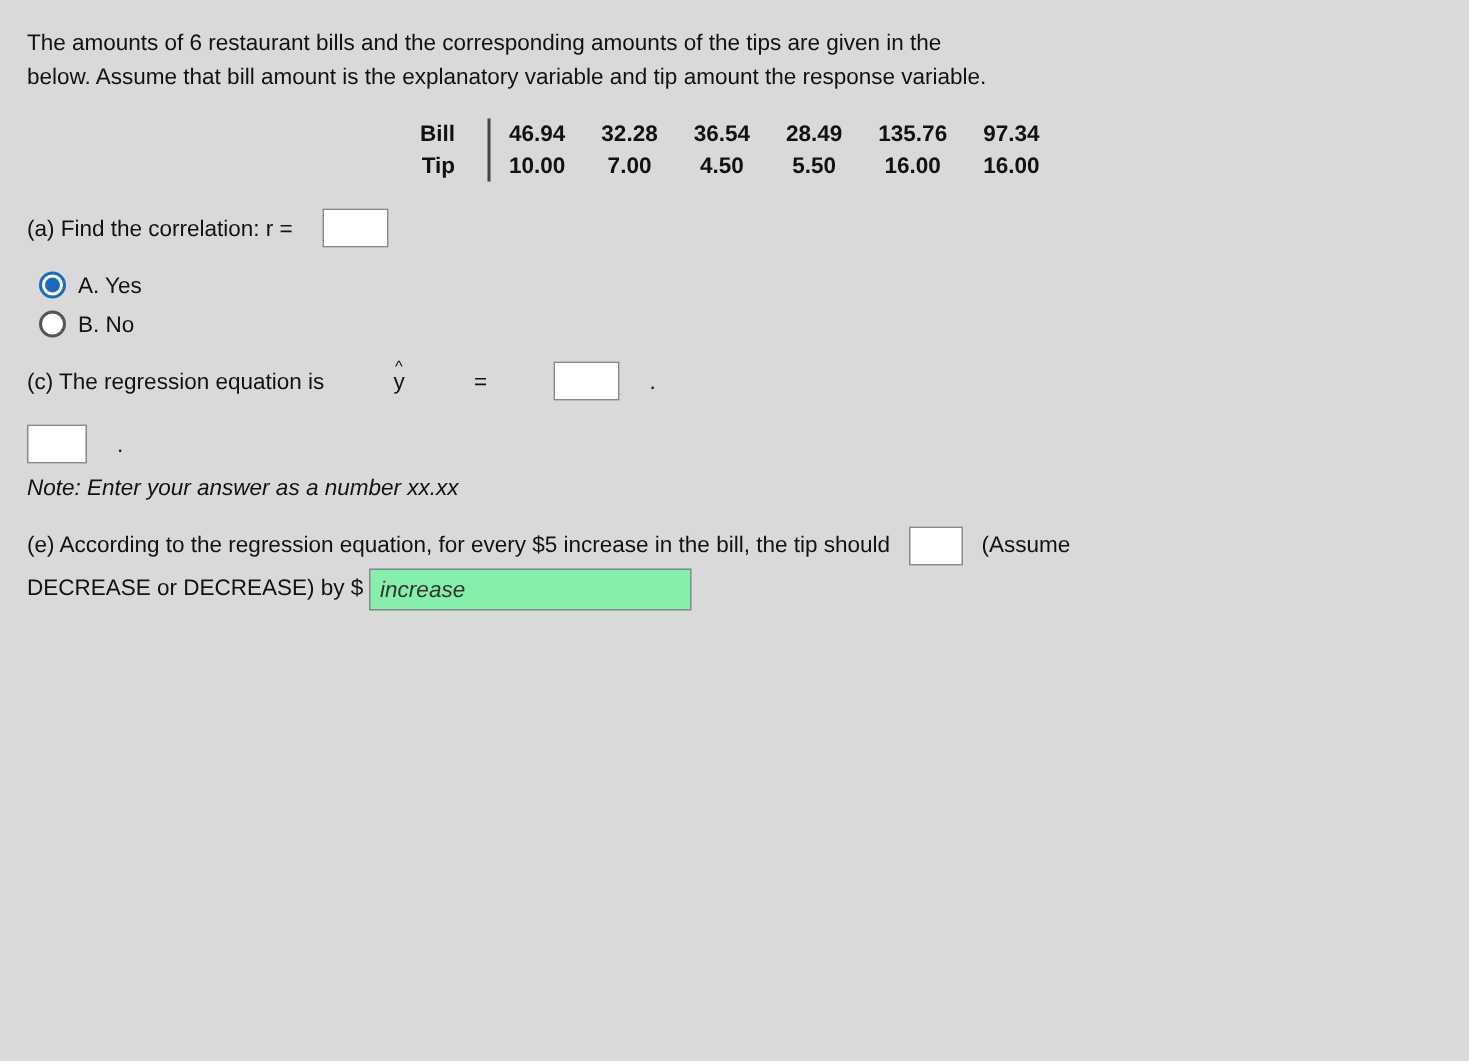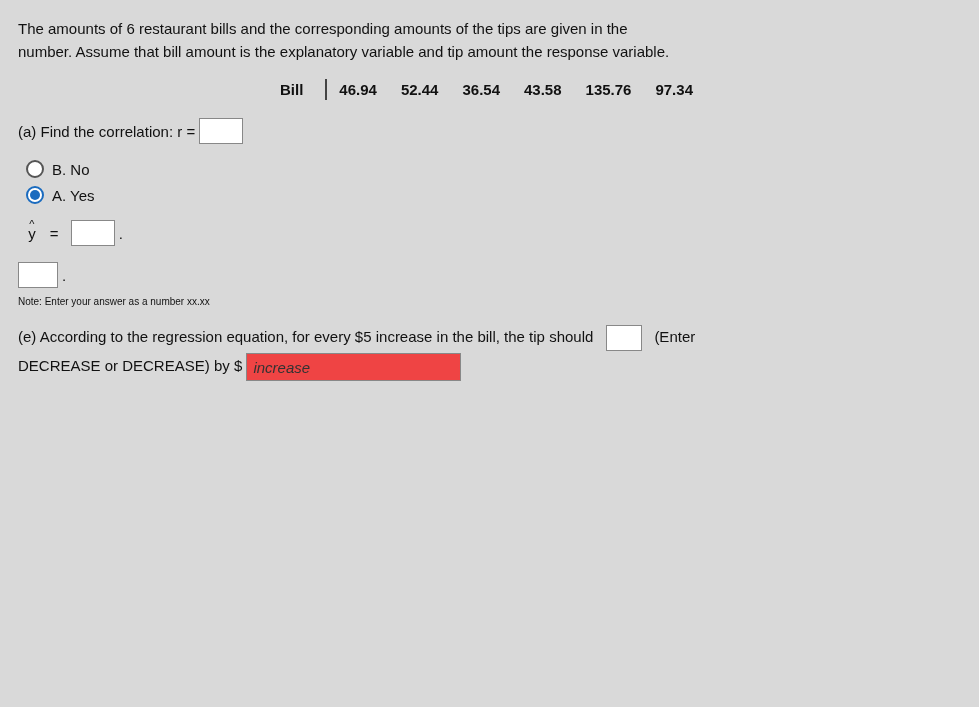--- a/index.html
+++ b/index.html
@@ -66,21 +66,21 @@
 
     .section {
       margin-bottom: 16px;
     }
 
     .section-label {
       font-size: 15px;
       margin-bottom: 8px;
       display: flex;
       align-items: center;
-      gap: 4px;
+      gap: 20px;
     }
 
     .input-box {
       display: inline-block;
       width: 44px;
       height: 26px;
       border: 1px solid #888;
       background: #fff;
       vertical-align: middle;
     }
@@ -137,21 +137,21 @@
     .section-e {
       font-size: 15px;
       line-height: 1.8;
     }
 
     .italic-input {
       display: inline-block;
       min-width: 70px;
       height: 28px;
       border: 1px solid #888;
-      background: #ef4444;
+      background: #86efac;
       vertical-align: middle;
       padding: 2px 6px;
       font-style: italic;
       font-size: 15px;
       color: #333;
     }
 
     .answer-blank {
       display: inline-block;
       width: 36px;
@@ -161,92 +161,103 @@
       vertical-align: middle;
     }
   </style>
 </head>
 <body>
 
 <div class="page-container">
 
   <div class="intro-text">
     <span>The amounts of 6 restaurant bills and the corresponding amounts of the tips are given in the</span><br>
-    <span>number. Assume that bill amount is the explanatory variable and tip amount the response variable.</span>
+    <span>below. Assume that bill amount is the explanatory variable and tip amount the response variable.</span>
   </div>
 
   <div class="data-table-container">
     <table class="data-table">
       <tbody>
           <tr>
         <td class="row-label">Bill</td>
         <td class="divider"></td>
         <td>46.94</td>
-        <td>52.44</td>
+        <td>32.28</td>
         <td>36.54</td>
-        <td>43.58</td>
+        <td>28.49</td>
         <td>135.76</td>
         <td>97.34</td>
       </tr>
+      <tr>
+        <td class="row-label">Tip</td>
+        <td class="divider"></td>
+        <td>10.00</td>
+        <td>7.00</td>
+        <td>4.50</td>
+        <td>5.50</td>
+        <td>16.00</td>
+        <td>16.00</td>
+      </tr>
     </tbody>
       </table>
   </div>
 
   <div class="section">
     <div class="section-label">
       <span>(a) Find the correlation: r =</span>
       <input class="input-box" type="text" style="">
     </div>
   </div>
 
   <div class="section">
     <div class="radio-group">
+      <div class="radio-option">
+        <div class="radio-circle selected">
+        </div>
+        <span>A. Yes</span>
+      </div>
       <div class="radio-option">
         <div class="radio-circle">
         </div>
         <span>B. No</span>
       </div>
-      <div class="radio-option">
-        <div class="radio-circle selected">
-        </div>
-        <span>A. Yes</span>
-      </div>
     </div>
   </div>
 
   <div class="section">
     <div class="section-label">
+      <span>(c) The regression equation is</span>
       &nbsp;
       <span style="position:relative; display:inline-block; font-size:15px; margin:0 2px;">
         <span style="position:absolute; top:-7px; left:1px; font-size:11px;">^</span>
         <span>y</span>
       </span>
       &nbsp;
       <span>=</span>
       &nbsp;
       <input class="input-box" type="text" style="">
       <span>.</span>
     </div>
   </div>
 
   <div class="section">
     <div class="section-label">
       <input class="input-box-small" type="text" style="">
       <span>.</span>
     </div>
-    <div style="font-size:10px; margin-top:4px;">Note: Enter your answer as a number xx.xx</div>
+    <div style="font-size:15px; margin-top:4px;font-style:italic;">Note: Enter your answer as a number xx.xx</div>
   </div>
 
   <div class="section">
     <div class="section-e">
       <span>(e) According to the regression equation, for every $5 increase in the bill, the tip should</span>
       &nbsp;
       <input class="answer-blank" type="text" style="">
       &nbsp;
-      <span>(Enter</span>
+      <span>(Assume</span>
     </div>
     <div style="margin-top:2px; font-size:15px;">
       <span>DECREASE or DECREASE) by $</span>
       <input type="text" class="italic-input" value="increase" style="">
     </div>
   </div>
 
 </div>
 
 </body></html>

